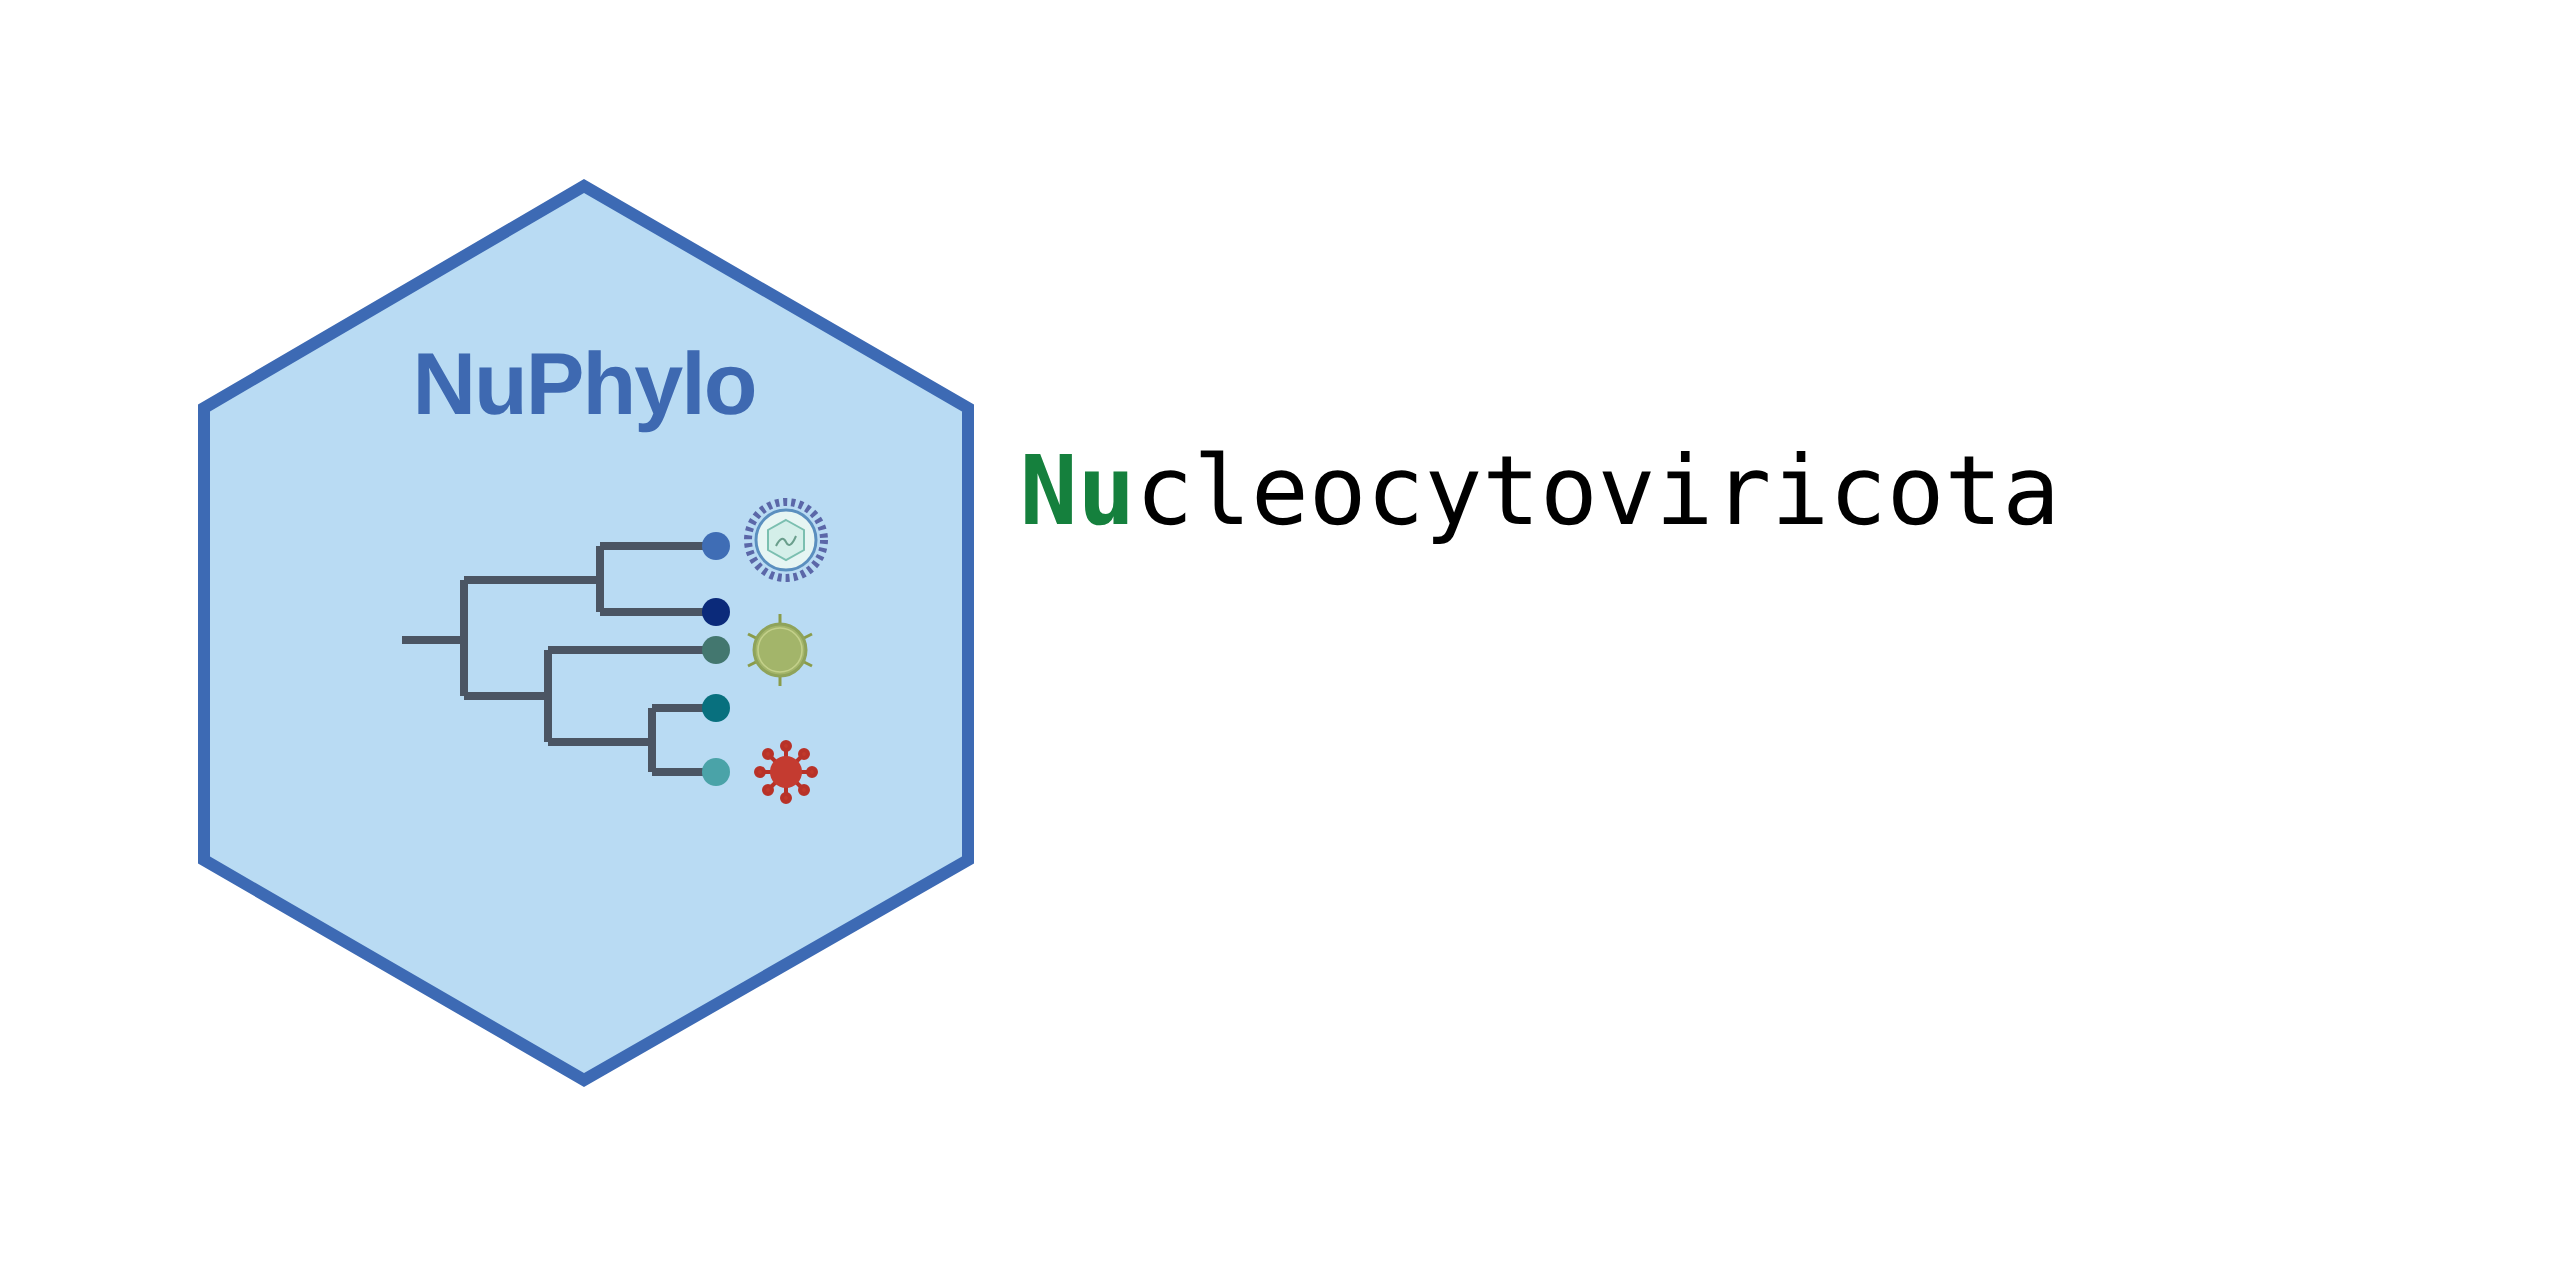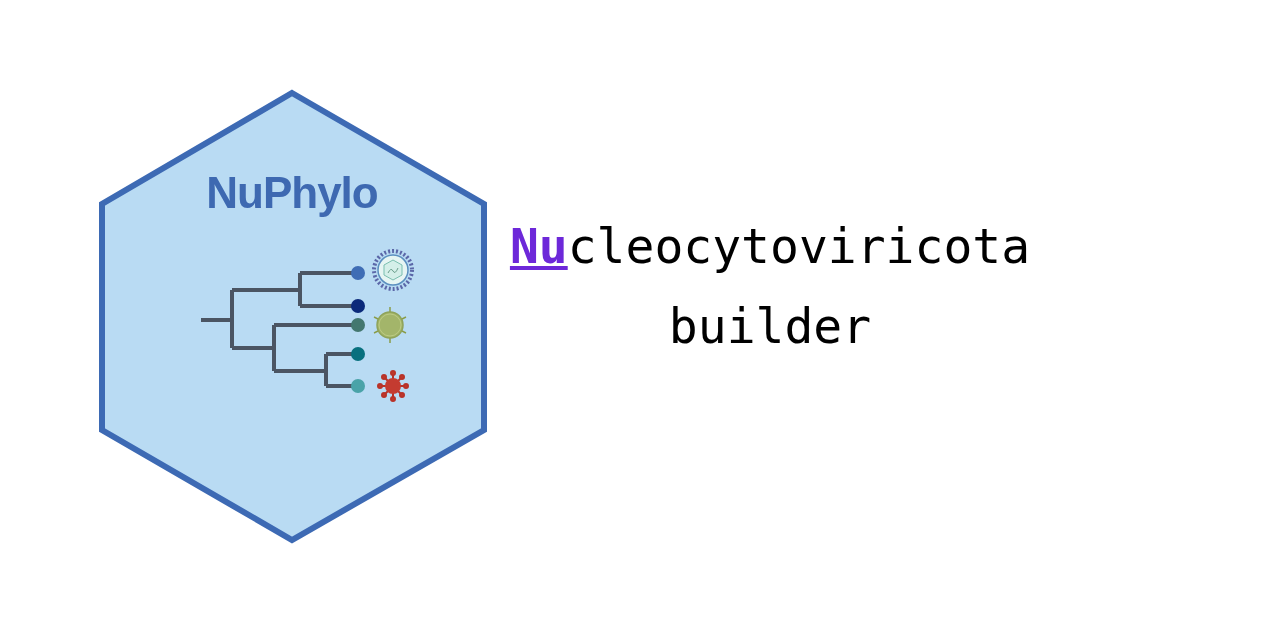--- a/index.html
+++ b/index.html
@@ -9,21 +9,21 @@
     position: absolute; left: 196px; top: 168px; width: 192px; text-align: center;
     font-family: "Liberation Sans", sans-serif; font-weight: bold; font-size: 44px;
     color: #3e69b1; letter-spacing: -1px;
   }
   .tagline {
     position: absolute; left: 490px; top: 206px; width: 560px;
     font-family: "DejaVu Sans Mono", monospace; font-size: 48px; line-height: 80px;
     color: #000; text-align: center;
   }
   .tagline .line { display: block; white-space: pre; }
-  .accent { color: #6d28d9; font-weight: bold; text-decoration: underline; }
+  .accent { color: #15803d; font-weight: bold; }
 </style>
 </head>
 <body>
 
 <div class="logo">
   <svg width="1280" height="640" viewBox="0 0 1280 640">
     <polygon points="292,93 484,204 484,430 292,540 102,430 102,204" fill="#b9dbf3" stroke="#3d6ab4" stroke-width="6" stroke-linejoin="miter"></polygon>
 
     <g stroke="#4b5563" stroke-width="4" fill="none">
       <line x1="201" y1="320" x2="232" y2="320"></line>
@@ -77,14 +77,13 @@
         <circle cx="9" cy="9" r="2"></circle>
       <circle cx="-9" cy="9" r="2"></circle>
         <circle cx="9" cy="-9" r="2"></circle>
     </g>
   </svg>
   <div class="logo-title">NuPhylo</div>
 </div>
 
 <div class="tagline">
   <span class="line"><span class="accent">Nu</span><span>cleocytoviricota</span></span>
-  <span class="line">builder</span>
 </div>
 
 </body></html>

